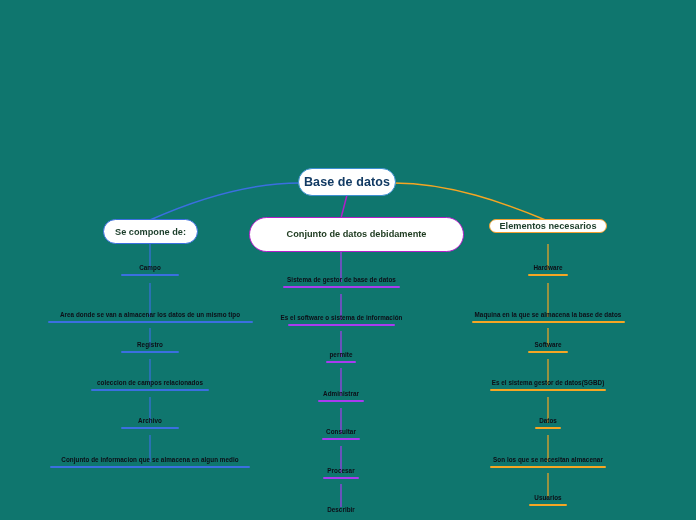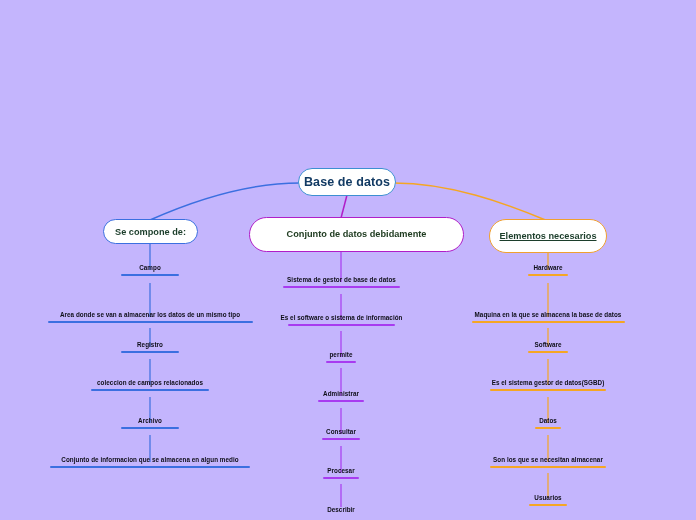--- a/index.html
+++ b/index.html
@@ -7,21 +7,21 @@
     padding: 0;
     background: #ffffff;
   }
   body {
     font-family: "Liberation Sans", sans-serif;
   }
   #canvas {
     position: relative;
     width: 696px;
     height: 520px;
-    background: #c4b5fd;
+    background: #0f766e;
     overflow: hidden;
   }
   #wires {
     position: absolute;
     left: 0;
     top: 0;
     width: 696px;
     height: 520px;
     pointer-events: none;
   }
@@ -135,21 +135,21 @@
   </div>
 
   <div class="node node-blue" style="left:103px; top:219px; width:95px; height:25px;">
     <span>Se compone de:</span>
   </div>
 
   <div class="node node-purple" style="left:249px; top:217px; width:215px; height:35px; flex-direction:column;">
     <span>Conjunto de datos debidamente</span>
   </div>
 
-  <div class="node node-orange" style="left:489px; top:219px; width:118px; height:34px;text-decoration:underline;">
+  <div class="node node-orange" style="left:489px; top:219px; width:118px; height:14px;">
     <span>Elementos necesarios</span>
   </div>
 
   <div class="leaf" style="left:110px; top:265px; width:80px;">
     <span class="leaf-text">Campo</span>
     <div class="leaf-bar bar-blue" style="width:58px;"></div>
   </div>
   <div class="leaf" style="left:42px; top:312px; width:216px;">
     <span class="leaf-text">Area donde se van a almacenar los datos de un mismo tipo</span>
     <div class="leaf-bar bar-blue" style="width:205px;"></div>

